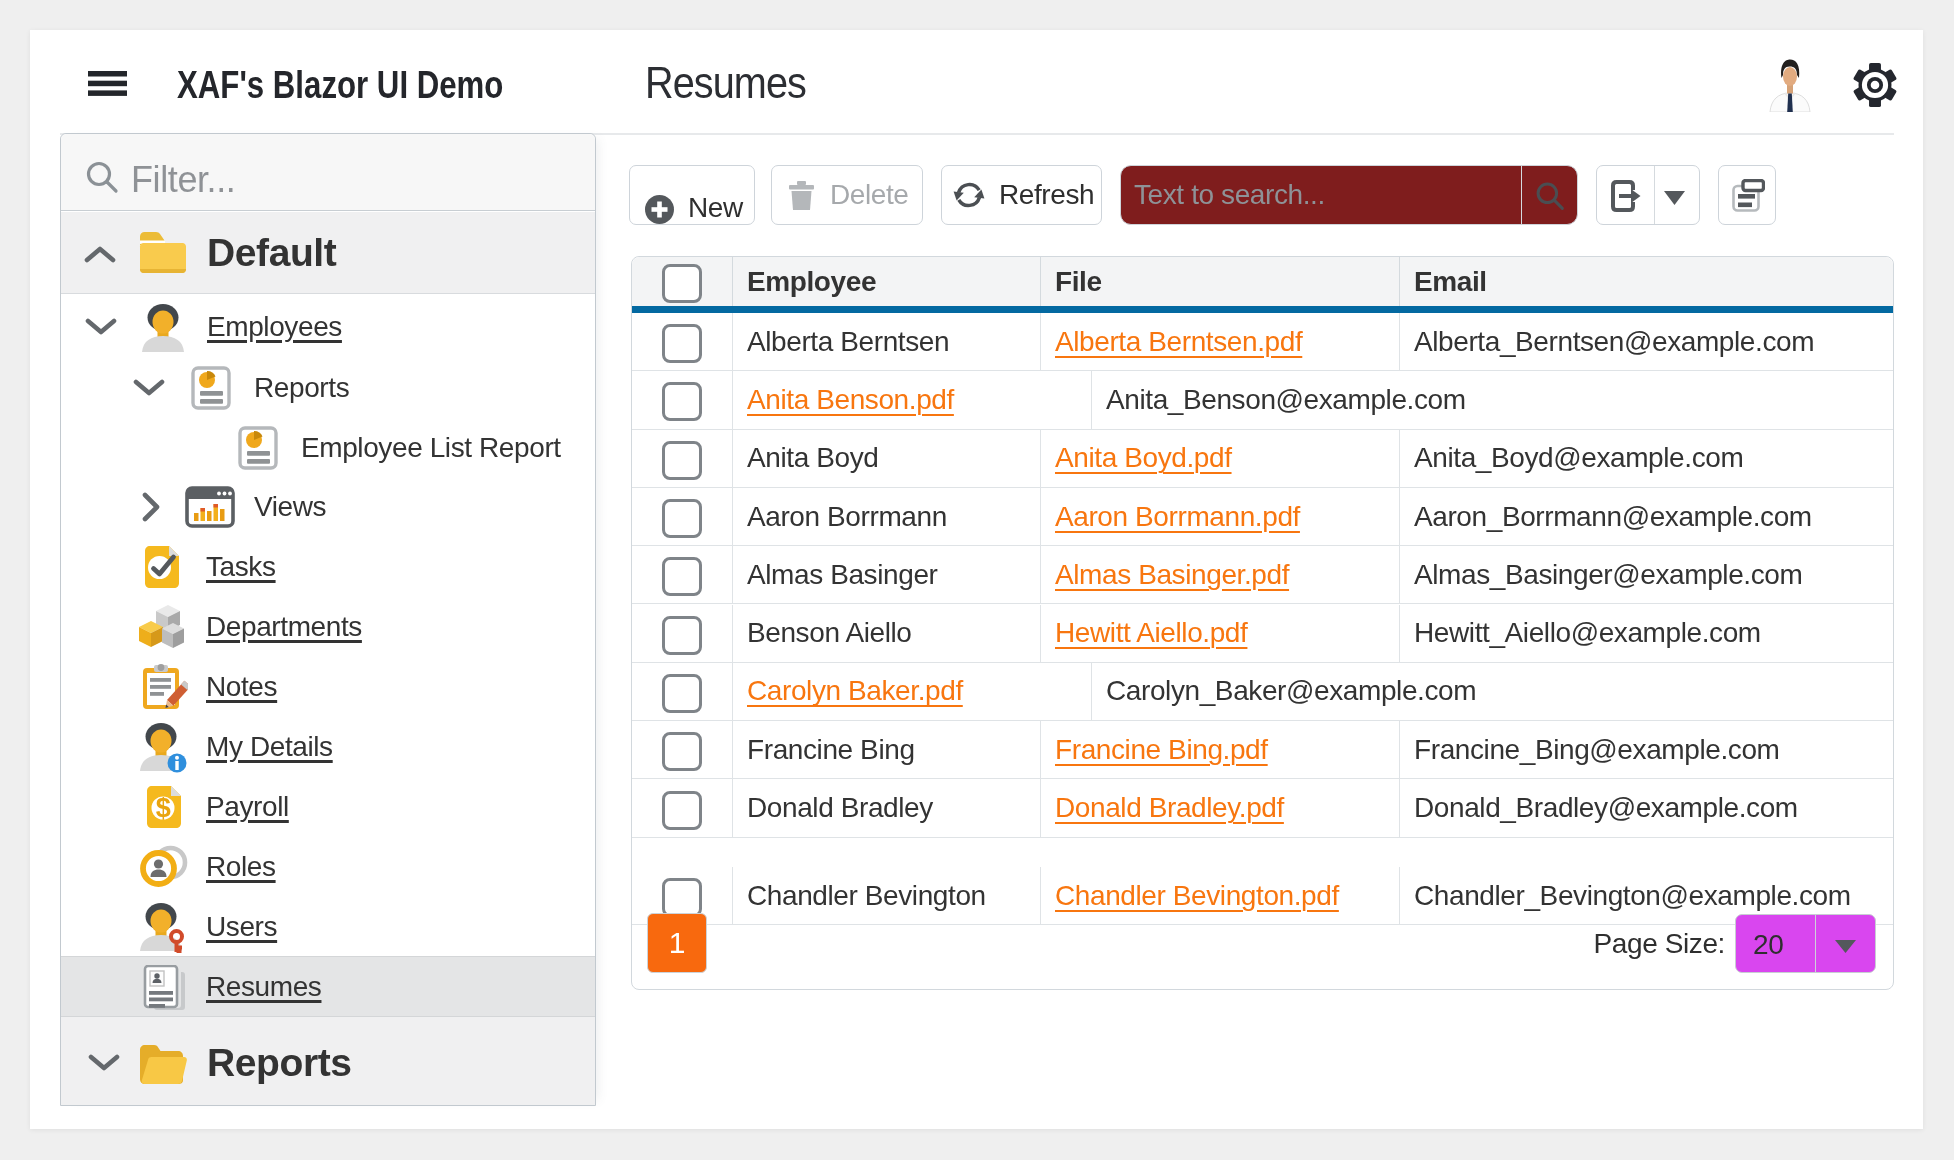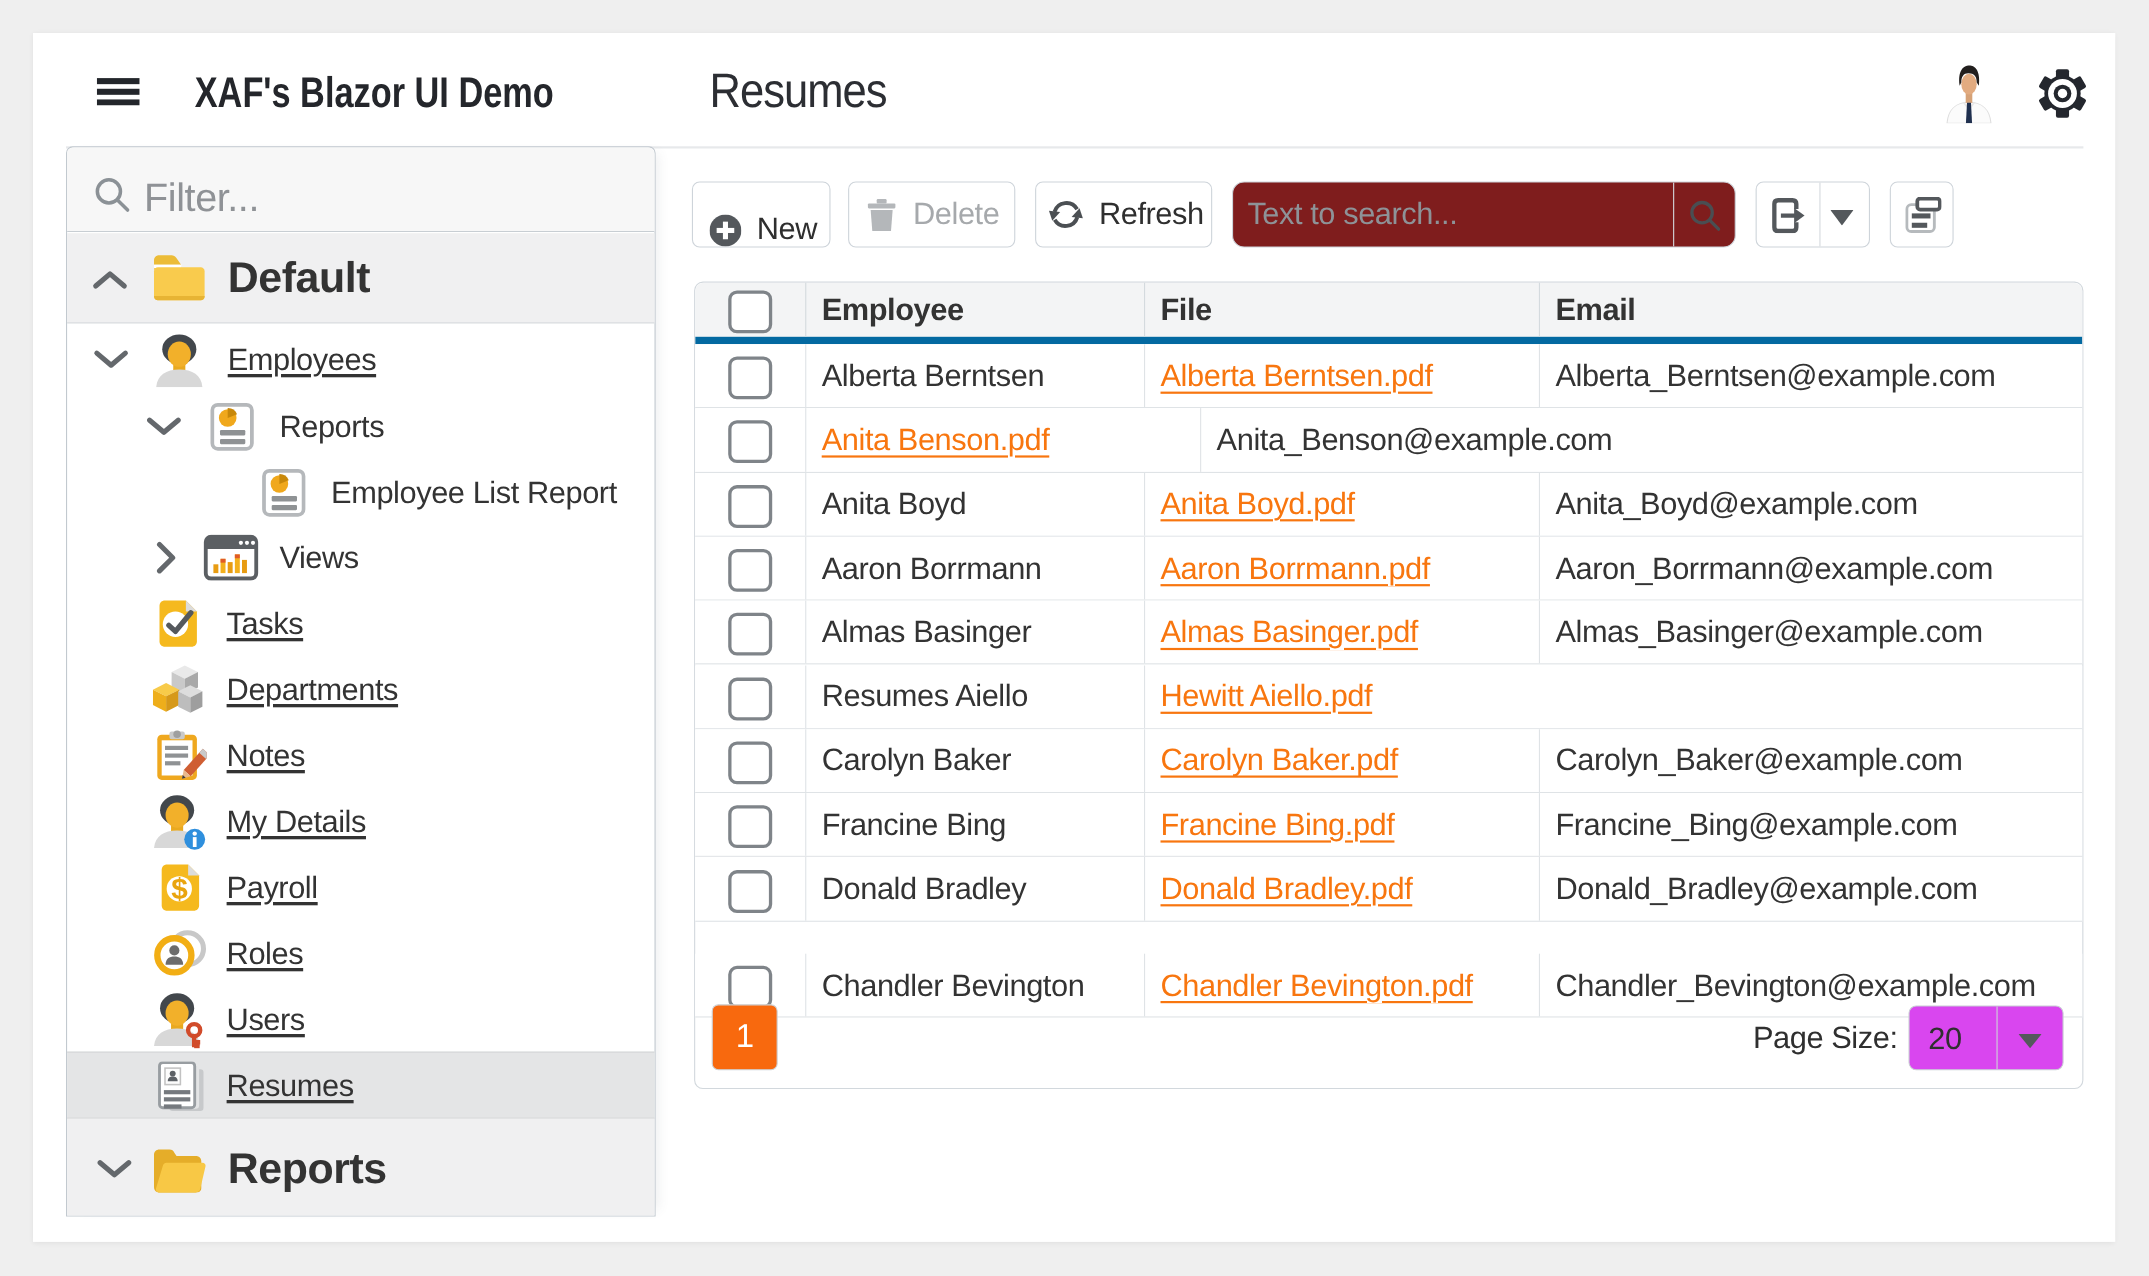--- a/index.html
+++ b/index.html
@@ -354,30 +354,30 @@
     <div class="gcell c1">Almas Basinger</div>
     <div class="gcell c2">
         <a class="pdf">Almas Basinger.pdf</a>
       </div>
     <div class="gcell c3">Almas_Basinger@example.com</div>
   </div>
   <div class="grow" style="top:347.5px;">
     <div class="gcell c0">
         <div class="cbx"></div>
       </div>
-    <div class="gcell c1">Resumes Aiello</div>
+    <div class="gcell c1">Benson Aiello</div>
     <div class="gcell c2">
         <a class="pdf">Hewitt Aiello.pdf</a>
       </div>
+    <div class="gcell c3">Hewitt_Aiello@example.com</div>
   </div>
   <div class="grow" style="top:405.8px;">
     <div class="gcell c0">
         <div class="cbx"></div>
       </div>
-    <div class="gcell c1">Carolyn Baker</div>
     <div class="gcell c2">
         <a class="pdf">Carolyn Baker.pdf</a>
       </div>
     <div class="gcell c3">Carolyn_Baker@example.com</div>
   </div>
   <div class="grow" style="top:464.1px;">
     <div class="gcell c0">
         <div class="cbx"></div>
       </div>
     <div class="gcell c1">Francine Bing</div>

